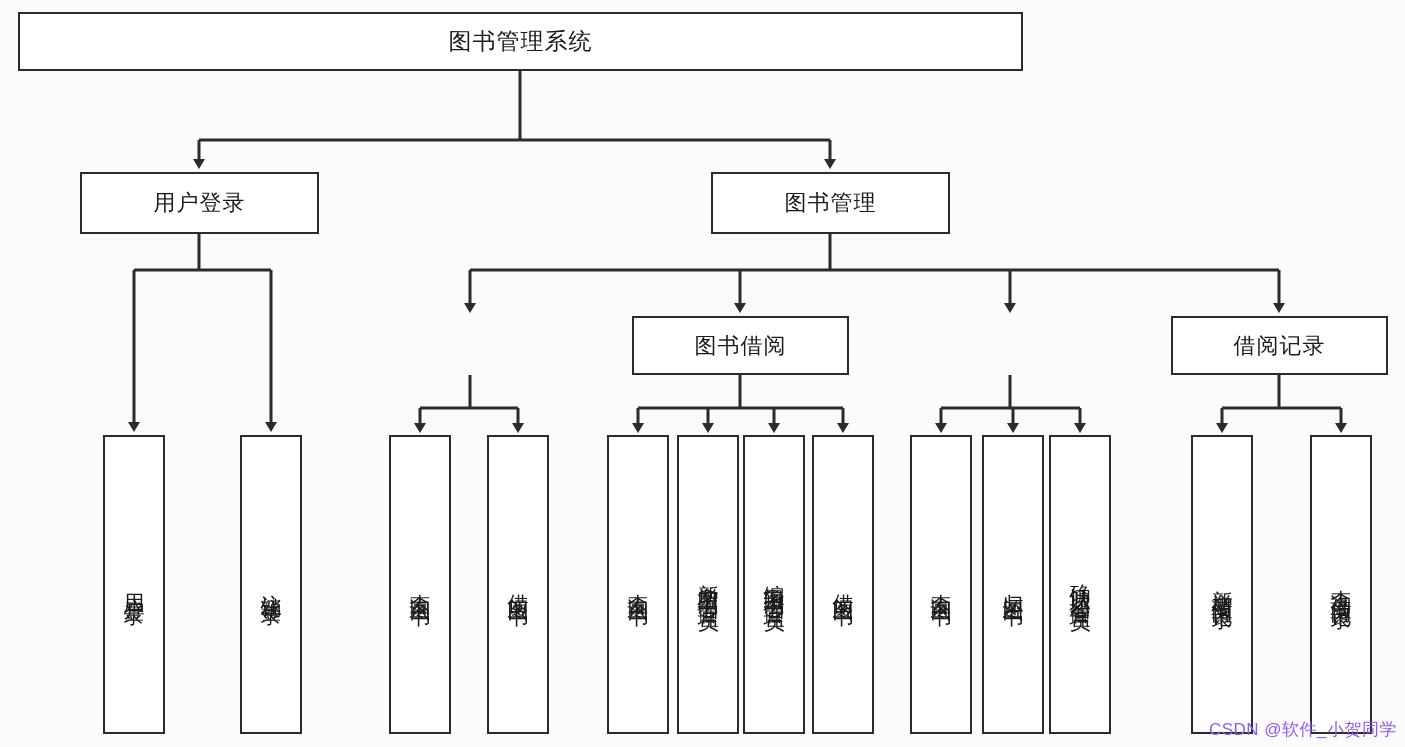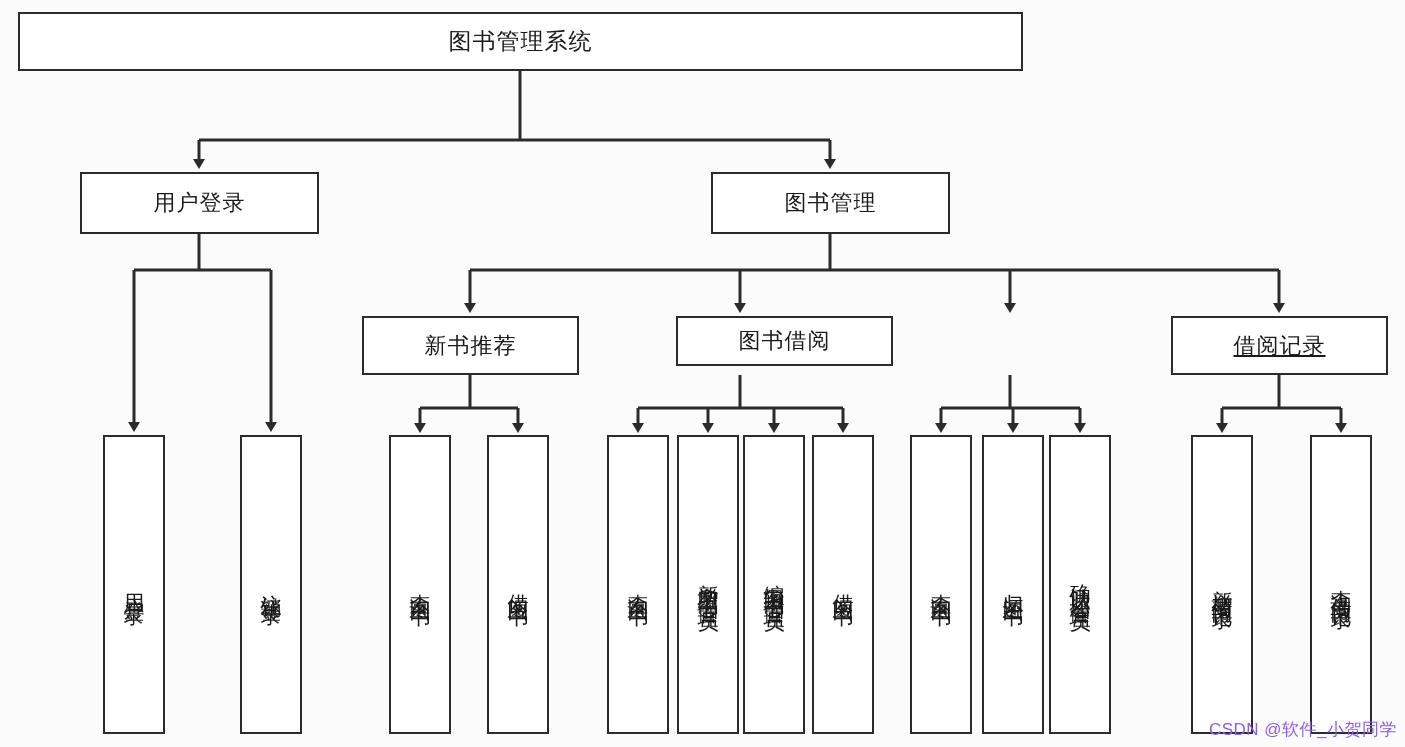--- a/index.html
+++ b/index.html
@@ -122,27 +122,24 @@
     <span>图书管理系统</span>
   </div>
 
   <div class="node horiz" style="left: 80px; top: 172px; width: 239px; height: 62px;">
     <span>用户登录</span>
   </div>
   <div class="node horiz" style="left: 711px; top: 172px; width: 239px; height: 62px;">
     <span>图书管理</span>
   </div>
 
-  <div class="node horiz" style="left: 362px; top: 316px; width: 217px; height: 59px;">
-    <span>新书推荐</span>
-  </div>
-  <div class="node horiz" style="left: 632px; top: 316px; width: 217px; height: 50px; margin-left: 44px;">
+  <div class="node horiz" style="left: 632px; top: 316px; width: 217px; height: 59px;">
     <span>图书借阅</span>
   </div>
-  <div class="node horiz" style="left: 1171px; top: 316px; width: 217px; height: 59px; text-decoration: underline;">
+  <div class="node horiz" style="left: 1171px; top: 316px; width: 217px; height: 59px;">
     <span>借阅记录</span>
   </div>
 
   <div class="node vert" style="left: 103px; top: 435px; width: 62px; height: 299px;">
     <span class="vtext">用户登录</span>
   </div>
   <div class="node vert" style="left: 240px; top: 435px; width: 62px; height: 299px;">
     <span class="vtext">注销登录</span>
   </div>
   <div class="node vert" style="left: 389px; top: 435px; width: 62px; height: 299px;">

